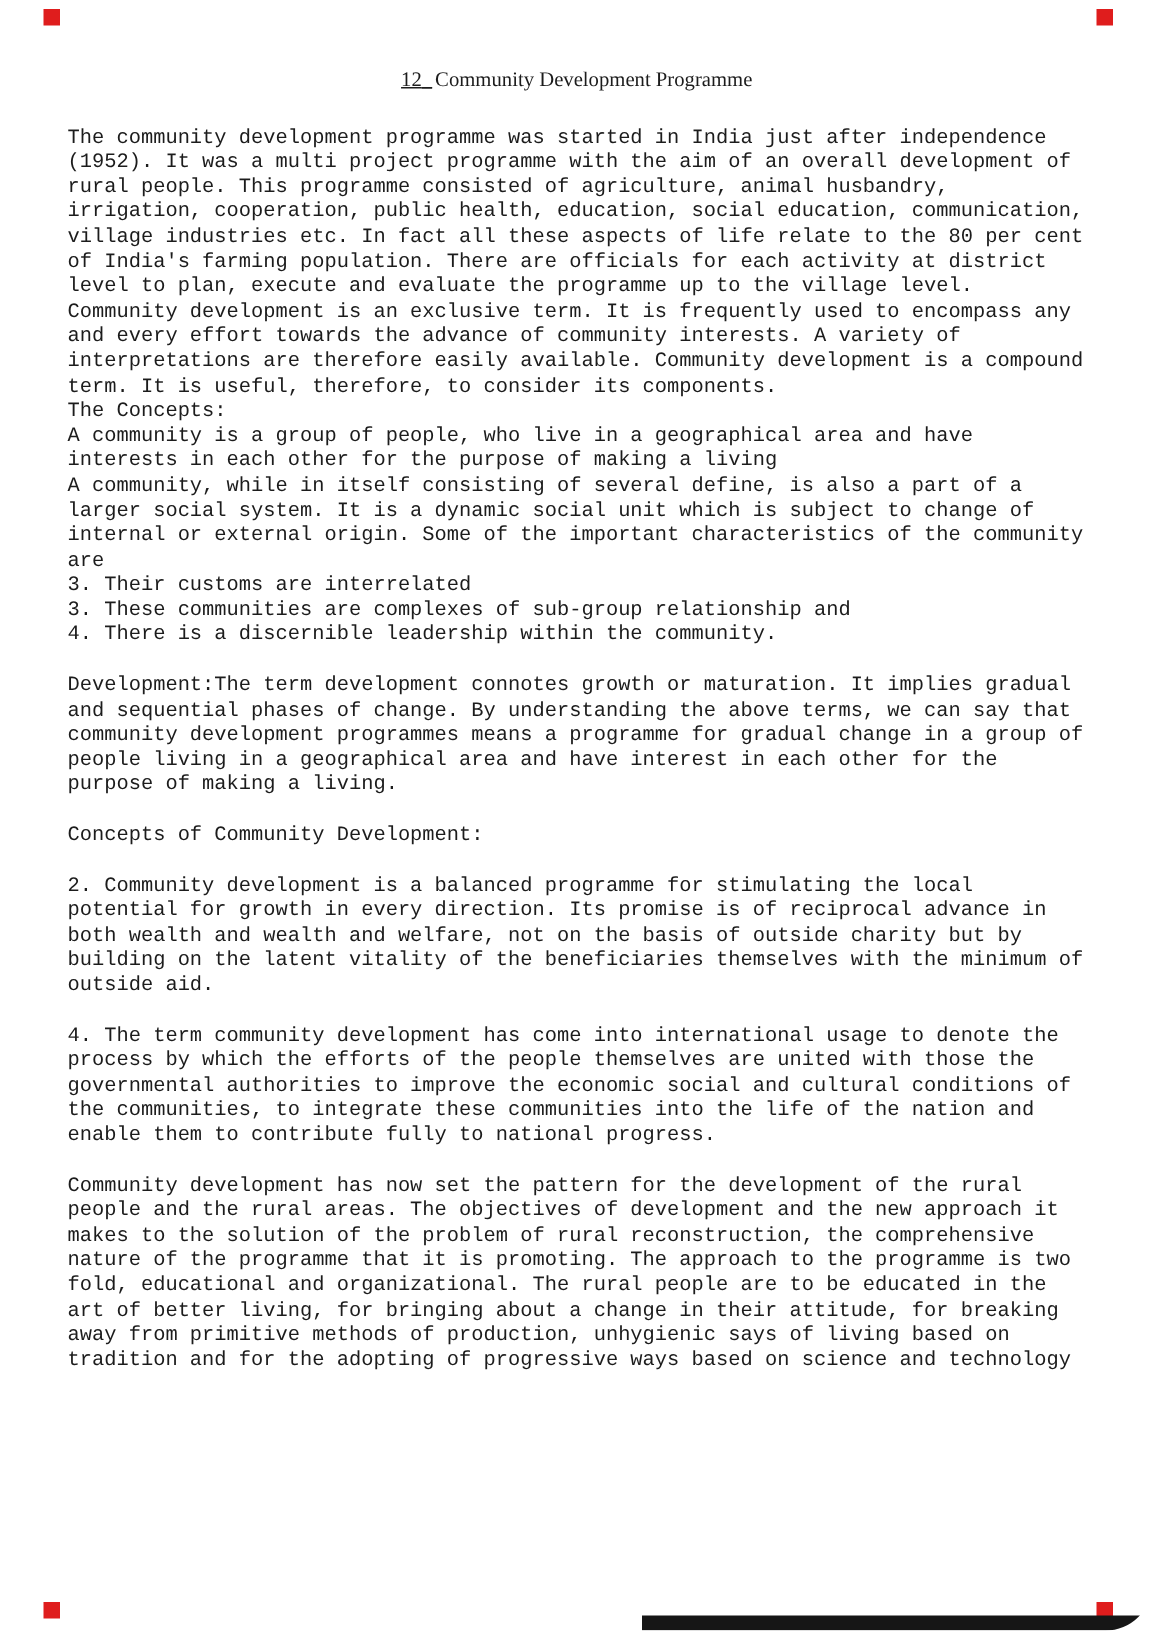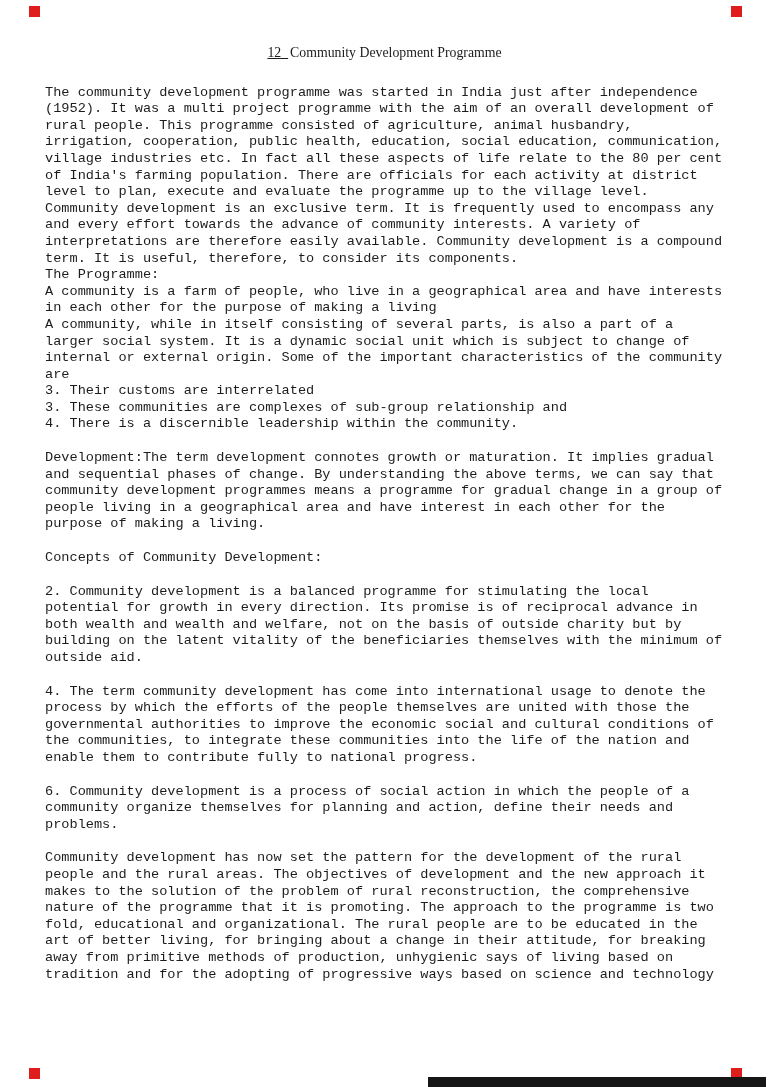--- a/index.html
+++ b/index.html
@@ -4,20 +4,21 @@
 <style>
   html, body { margin: 0; padding: 0; background: #ffffff; }
   .page {
     position: relative;
     width: 768px;
     height: 1087px;
     background: #ffffff;
     overflow: hidden;
     font-family: "Liberation Serif", "DejaVu Serif", serif;
     color: #1c1c1c;
+    border-radius: 31px;
   }
   .content {
     position: absolute;
     top: 45px;
     left: 45px;
     width: 679px;
     font-size: 13.6px;
     line-height: 16.6px;
     text-align: left;
   }
@@ -71,27 +72,26 @@
   <div class="corner-marker cm-bl"></div>
   <div class="corner-marker cm-br"></div>
   <div class="bottom-bar"></div>
 
   <div class="content">
 
     <div class="doc-title"><span class="num">12</span><span>Community Development Programme</span></div>
 
     <p class="blk">The community development programme was started in India just after independence (1952).  It was a multi project programme with the aim of an overall development of rural people.  This programme consisted of agriculture, animal husbandry, irrigation, cooperation, public health, education, social education, communication, village industries etc.  In fact all these aspects of life relate to the 80 per cent of India's farming population.  There are officials for each activity at district level to plan, execute and evaluate the programme up to the village level.</p>
     <p class="blk">Community development is an exclusive term.  It is frequently used to encompass any and every effort towards the advance of community interests.  A variety of interpretations are therefore easily available.  Community development is a compound term.  It is useful, therefore, to consider its components.</p>
-    <p class="blk">The Programme:</p>
-    <p class="blk">A community is a farm of people, who live in a geographical area and have interests in each other for the purpose of making a living</p>
-    <p class="blk">A community, while in itself consisting of several parts, is also a part of a larger social system.  It is a dynamic social unit which is subject to change of internal or external origin.  Some of the important characteristics of the community are</p>
+    <p class="blk">The Concepts:</p>
+    <p class="blk">A community is a group of people, who live in a geographical area and have interests in each other for the purpose of making a living</p>
+    <p class="blk">A community, while in itself consisting of several define, is also a part of a larger social system.  It is a dynamic social unit which is subject to change of internal or external origin.  Some of the important characteristics of the community are</p>
     <p class="blk">3. Their customs are interrelated</p>
     <p class="blk">3. These communities are complexes of sub-group relationship and</p>
     <p class="blk">4. There is a discernible leadership within the community.</p>
     <p class="blk gap">Development:The term development connotes growth or maturation.  It implies gradual and sequential phases of change. By understanding the above terms, we can say that community development programmes means a programme for gradual change in a group of people living in a geographical area and have interest in each other for the purpose of making a living.</p>
     <p class="blk gap">Concepts of Community Development:</p>
     <p class="blk gap">2. Community development is a balanced programme for stimulating the local potential for growth in every direction.  Its promise is of reciprocal advance in both wealth and wealth and welfare, not on the basis of outside charity but by building on the latent vitality of the beneficiaries themselves with the minimum of outside aid.</p>
     <p class="blk gap">4. The term community development has come into international usage to denote the process by which the efforts of the people themselves are united with those the governmental authorities to improve the economic social and cultural conditions of the communities, to integrate these communities into the life of the nation and enable them to contribute fully to national progress.</p>
-    <p class="blk gap">6. Community development is a process of social action in which the people of a community organize themselves for planning and action, define their needs and problems.</p>
     <p class="blk gap">Community development has now set the pattern for the development of the rural people and the rural areas. The objectives of development and the new approach it makes to the solution of the problem of rural reconstruction, the comprehensive nature of the programme that it is promoting.  The approach to the programme is two fold, educational and organizational.  The rural people are to be educated in the art of better living, for bringing about a change in their attitude, for breaking away from primitive methods of production, unhygienic says of living based on tradition and for the adopting of progressive ways based on science and technology</p>
 
   </div>
 </div>
 
 </body></html>

